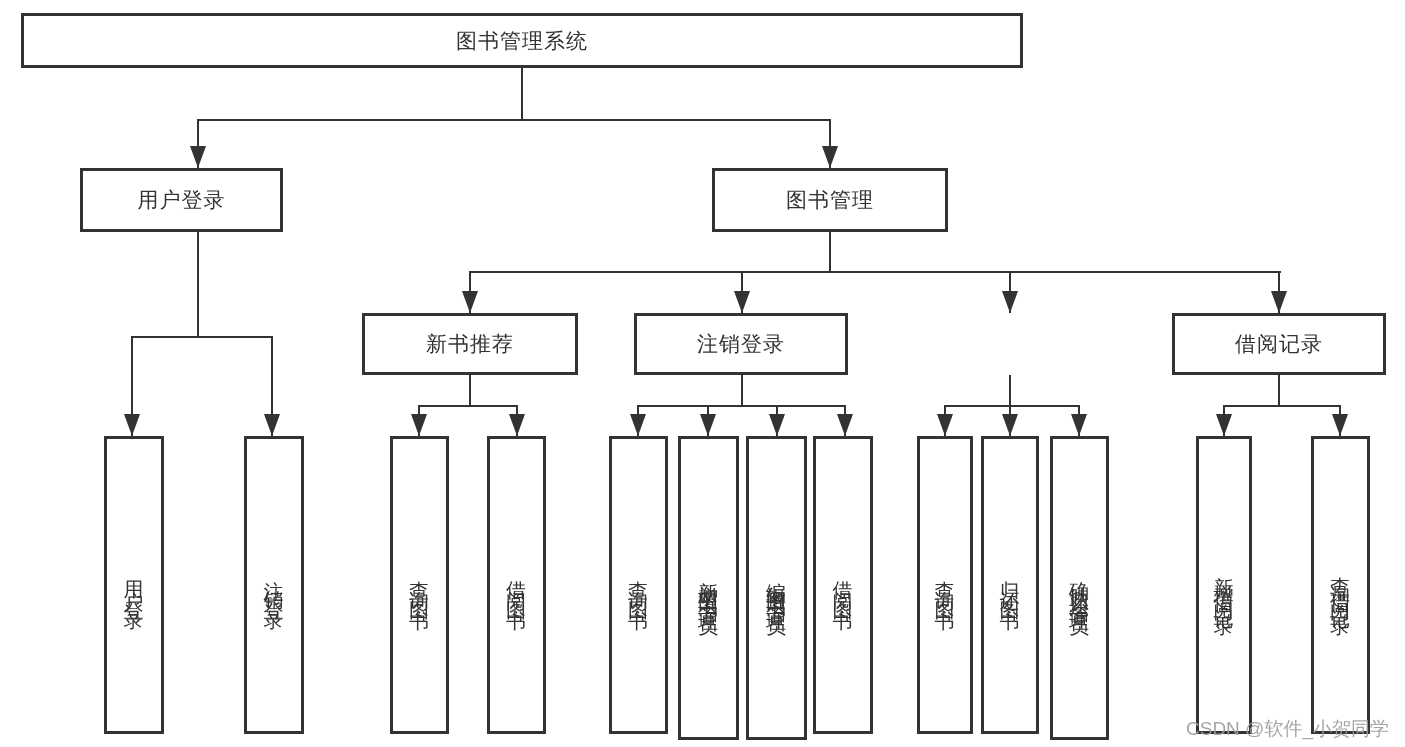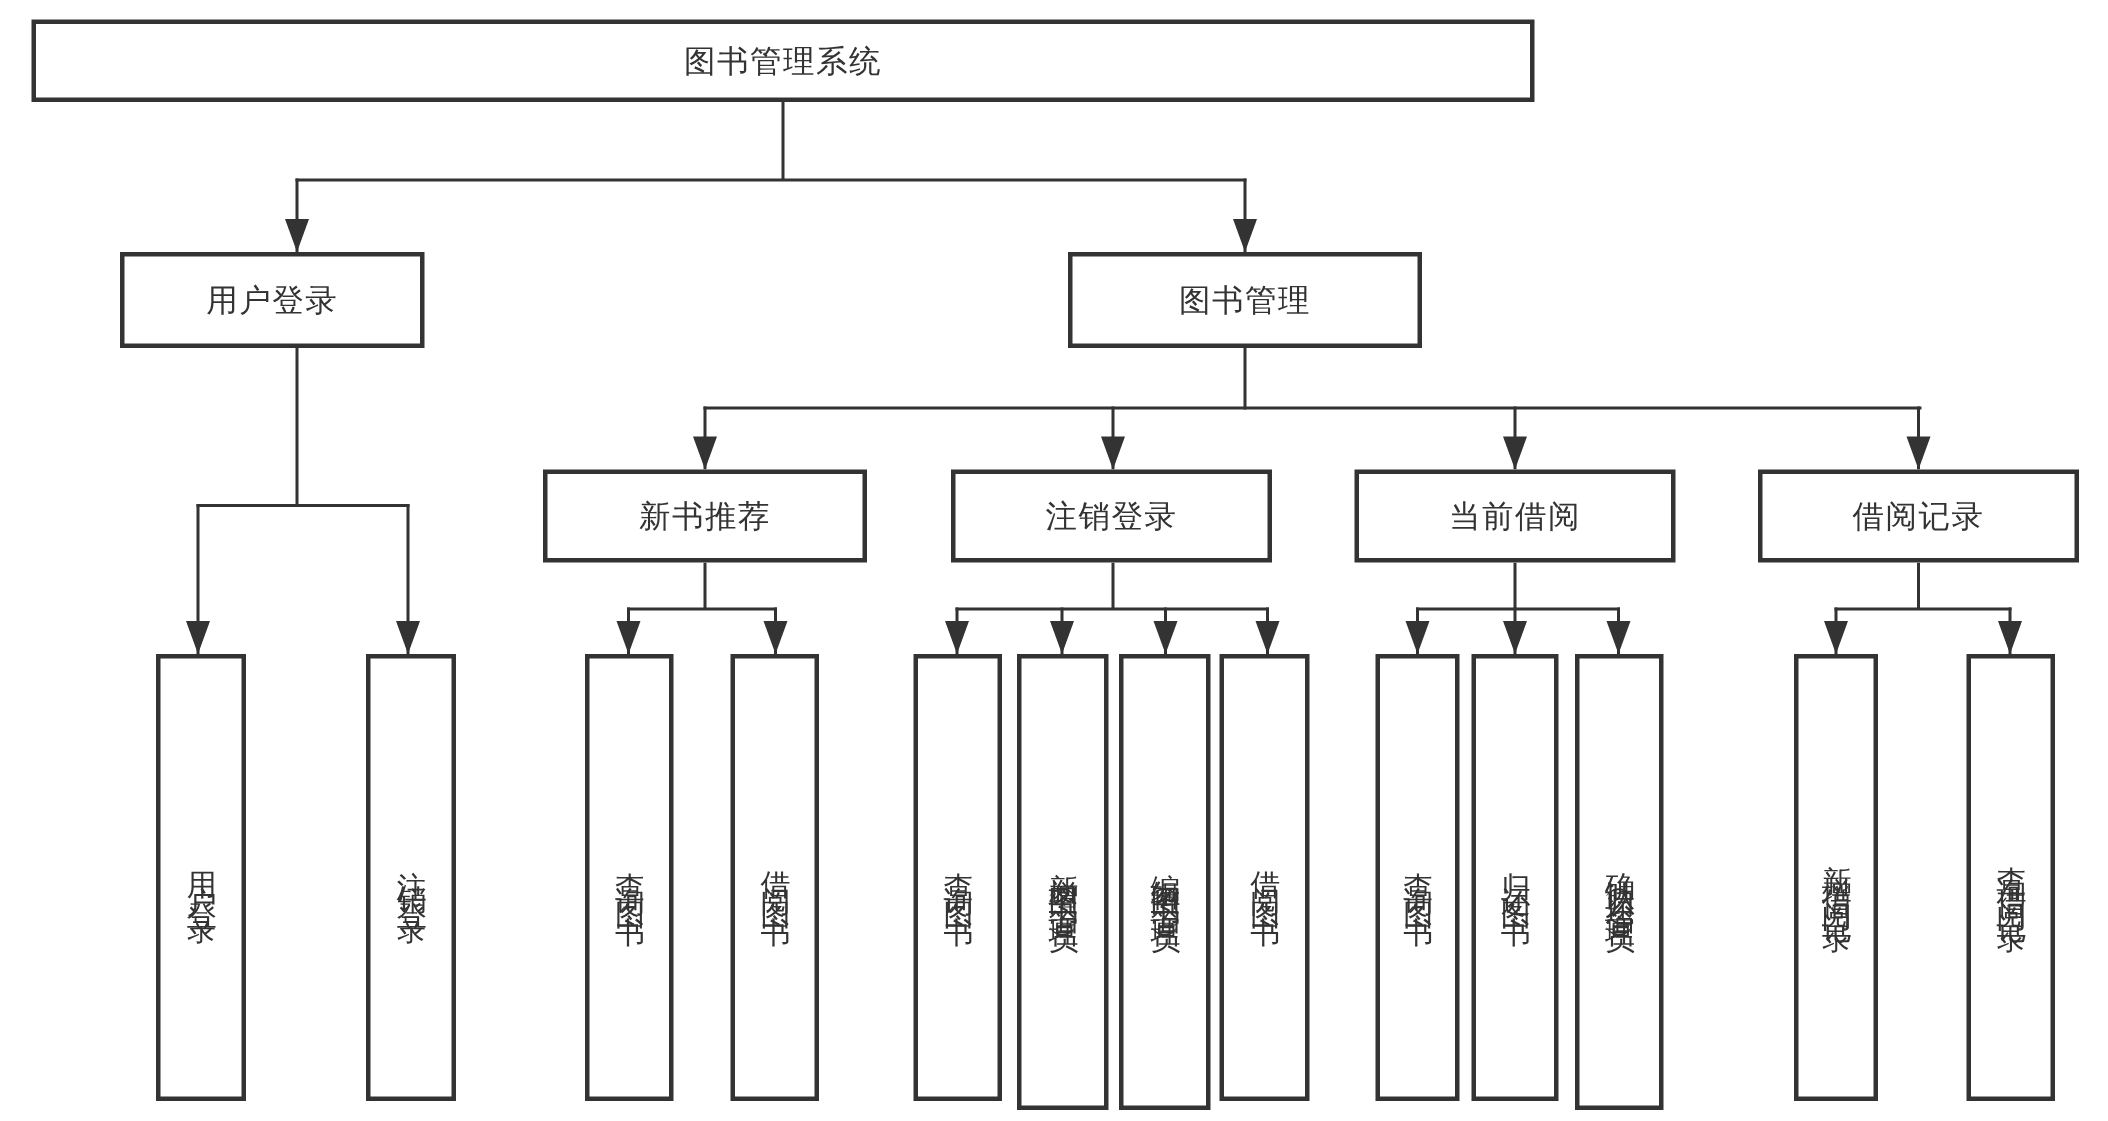--- a/index.html
+++ b/index.html
@@ -90,23 +90,20 @@
   <div class="node" style="left:712px;top:168px;width:236px;height:64px">
     <span class="hlabel">图书管理</span>
   </div>
 
   <div class="node" style="left:362px;top:313px;width:216px;height:62px">
     <span class="hlabel">新书推荐</span>
   </div>
   <div class="node" style="left:634px;top:313px;width:214px;height:62px">
     <span class="hlabel">注销登录</span>
   </div>
-  <div class="node" style="left:903px;top:313px;width:214px;height:62px">
-    <span class="hlabel">当前借阅</span>
-  </div>
   <div class="node" style="left:1172px;top:313px;width:214px;height:62px">
     <span class="hlabel">借阅记录</span>
   </div>
 
   <div class="node" style="left:104px;top:436px;width:60px;height:298px">
     <span class="vlabel">用户登录</span>
   </div>
   <div class="node" style="left:244px;top:436px;width:60px;height:298px">
     <span class="vlabel">注销登录</span>
   </div>
@@ -141,13 +138,14 @@
     <span class="vlabel long">确认归还（管理员）</span>
   </div>
 
   <div class="node" style="left:1196px;top:436px;width:56px;height:298px">
     <span class="vlabel" style="letter-spacing:8px">新增借阅记录</span>
   </div>
   <div class="node" style="left:1311px;top:436px;width:59px;height:298px">
     <span class="vlabel" style="letter-spacing:8px">查询借阅记录</span>
   </div>
 
+  <div class="watermark">CSDN @软件_小贺同学</div>
 </div>
 
 </body></html>

